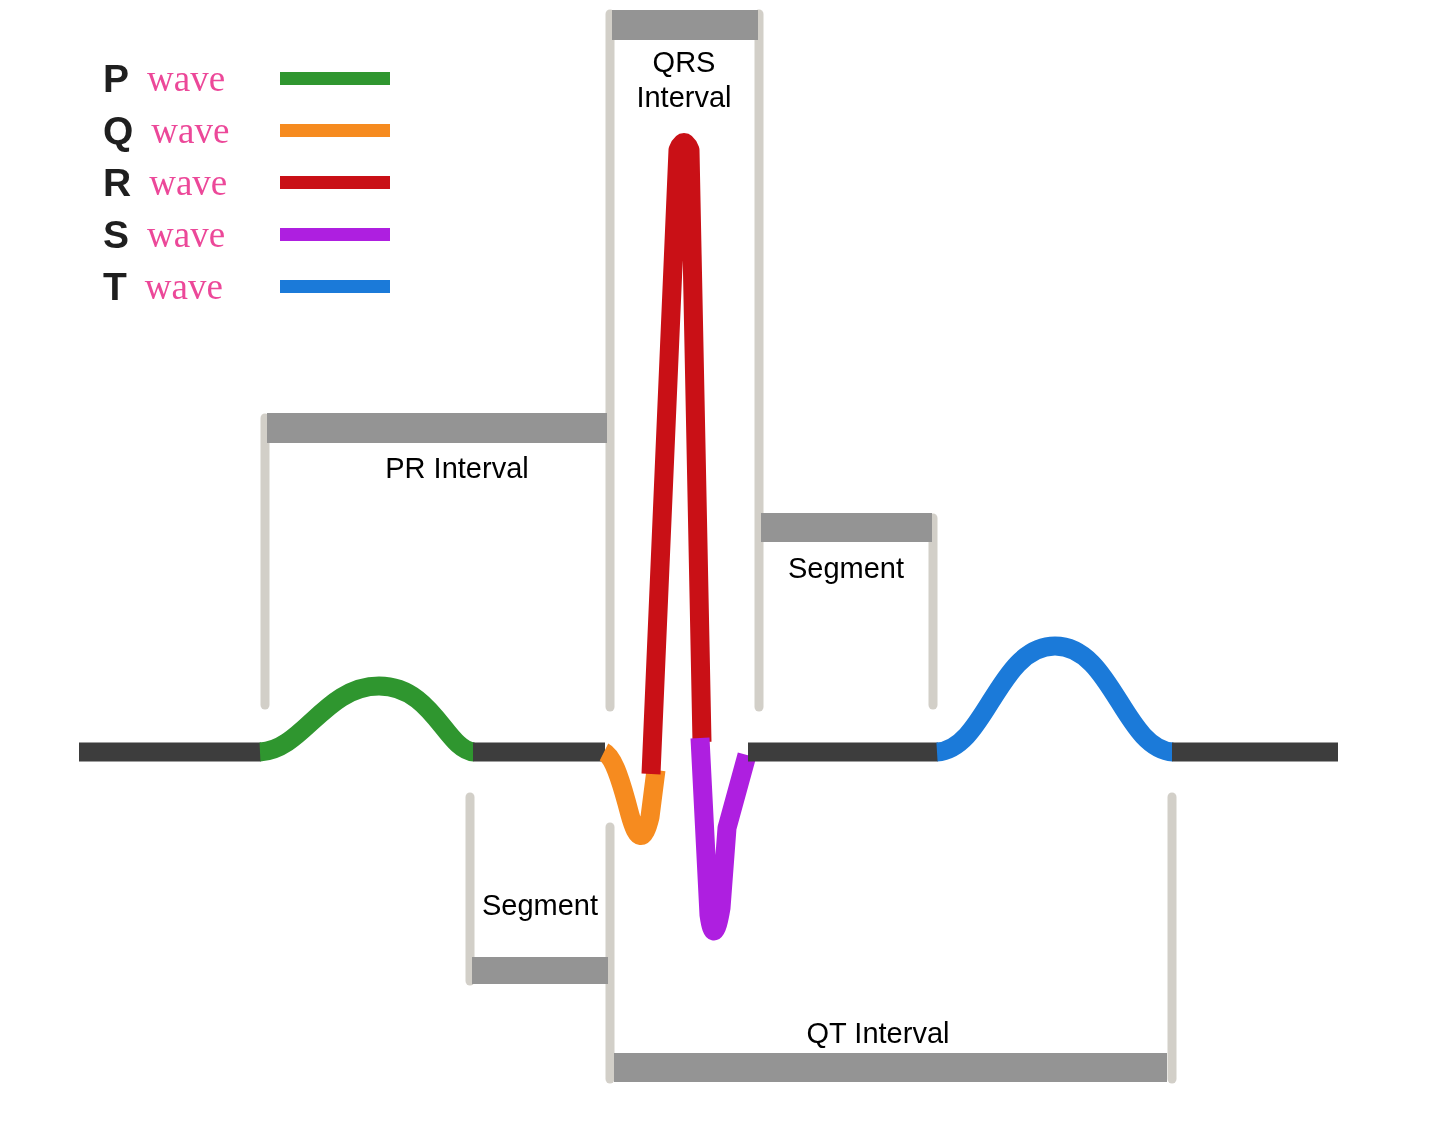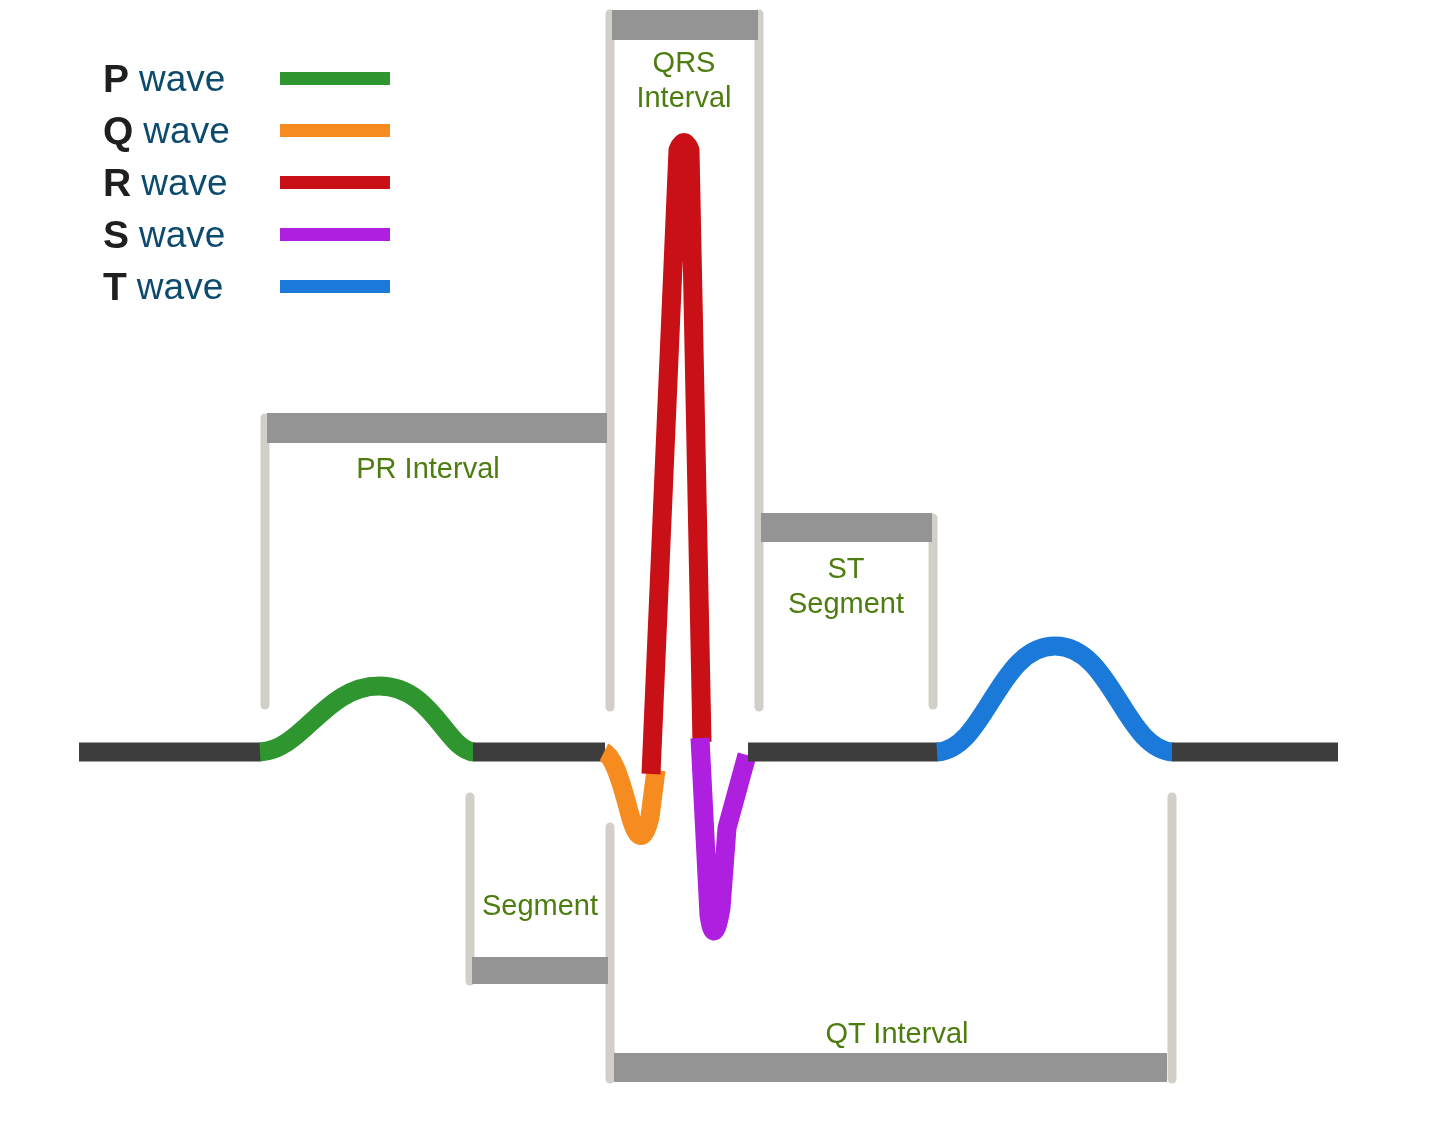--- a/index.html
+++ b/index.html
@@ -36,44 +36,45 @@
   }
   .legend-letter {
     font-size: 39px;
     font-weight: 700;
     color: #1f1f1f;
     line-height: 1;
   }
   .legend-word {
     font-size: 37px;
     font-weight: 400;
-    color: #0c4a6e;
+    color: #ec4899;
     line-height: 1;
-    margin-left: 10px;
+    margin-left: 18px;
+    font-family: Liberation Serif, serif;
   }
   .legend-swatch {
     width: 110px;
     height: 13px;
     margin-left: auto;
   }
   
   .ann-label {
     position: absolute;
-    color: #4d7c0f;
+    color: #000000;
     font-size: 29px;
     line-height: 35px;
     text-align: center;
     white-space: nowrap;
   }
   .ann-label div { line-height: 35px; }
   .lbl-qrs        { left: 584px;  top: 45px;   width: 200px; }
-  .lbl-pr-int     { left: 328px;  top: 451px;  width: 200px; }
+  .lbl-pr-int     { left: 357px;  top: 451px;  width: 200px; }
   .lbl-st         { left: 746px;  top: 551px;  width: 200px; }
   .lbl-pr-seg     { left: 440px;  top: 888px;  width: 200px; }
-  .lbl-qt         { left: 797px;  top: 1016px; width: 200px; }
+  .lbl-qt         { left: 778px;  top: 1016px; width: 200px; }
 </style>
 </head>
 <body>
 
 <div class="stage">
 
   <svg width="1440" height="1126" viewBox="0 0 1440 1126">
 
     <g fill="none" stroke-width="9" stroke-linecap="round">
       <path d="M265 418 V705" style="stroke: rgb(210, 207, 200);"></path>
@@ -133,21 +134,20 @@
   </div>
 
   <div class="ann-label lbl-qrs">
     <div>QRS</div>
     <div>Interval</div>
   </div>
 
   <div class="ann-label lbl-pr-int">PR Interval</div>
 
   <div class="ann-label lbl-st">
-    <div>ST</div>
     <div>Segment</div>
   </div>
 
   <div class="ann-label lbl-pr-seg">
     <div>Segment</div>
   </div>
 
   <div class="ann-label lbl-qt">QT Interval</div>
 
 </div>

